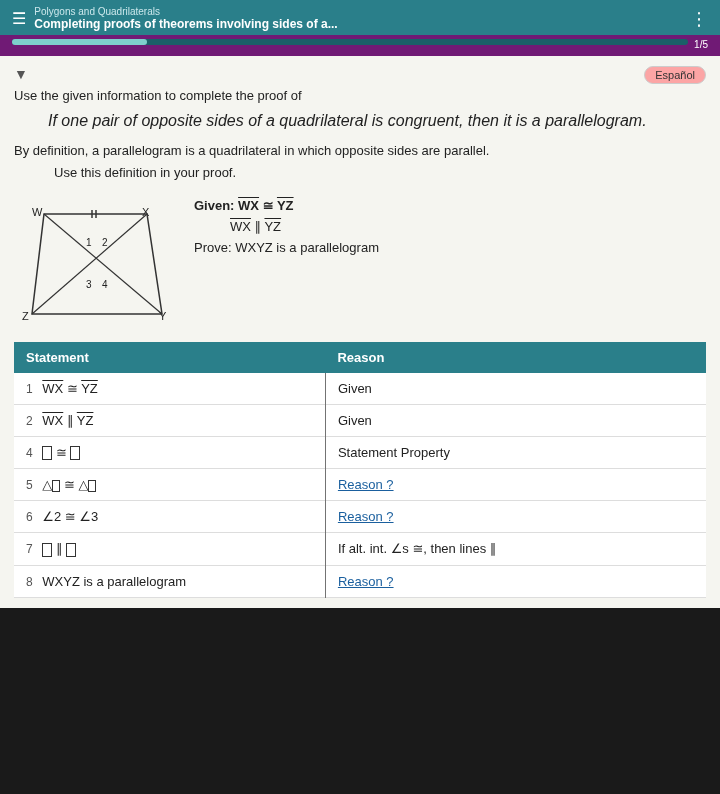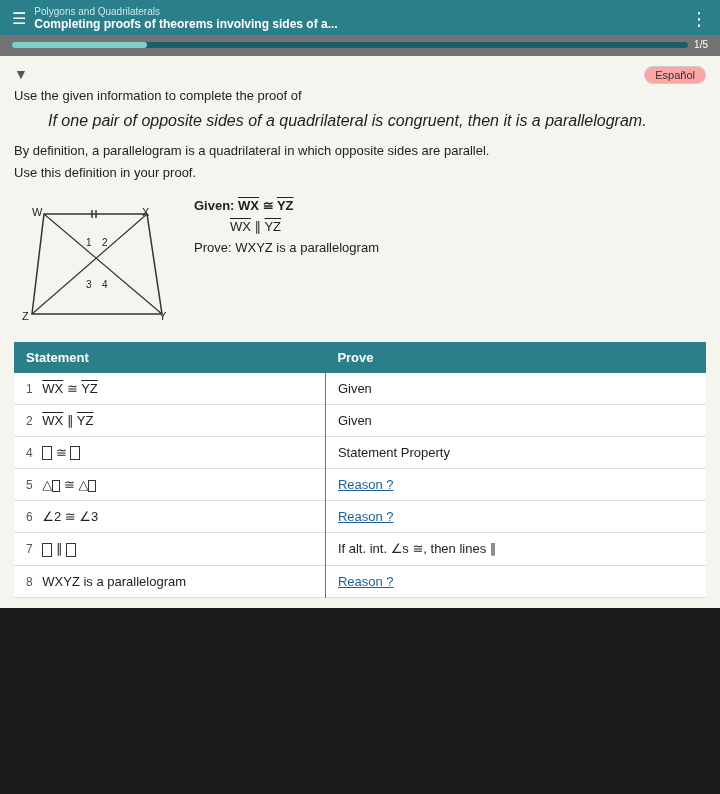--- a/index.html
+++ b/index.html
@@ -40,24 +40,24 @@
       font-size: 12px;
       font-weight: bold;
     }
     .top-bar-right {
       color: white;
       font-size: 18px;
       cursor: pointer;
     }
 
     .progress-bar-container {
-      background: #737373;
+      background: #701a75;
       padding: 4px 12px 6px 12px;
       display: flex;
-      align-items: center;
+      align-items: flex-start;
       gap: 6px;
     }
     .progress-bar-track {
       flex: 1;
       height: 6px;
       background: #1a5f68;
       border-radius: 3px;
       position: relative;
     }
     .progress-bar-fill {
@@ -115,20 +115,21 @@
       font-size: 13px;
       color: #222;
       margin-bottom: 4px;
       line-height: 1.5;
     }
 
     .use-text {
       font-size: 13px;
       color: #222;
       margin-bottom: 8px;
+      margin-left: 40px;
     }
 
     .diagram-given-area {
       display: flex;
       align-items: flex-start;
       gap: 20px;
       margin-bottom: 10px;
     }
 
     .diagram-svg-container {
@@ -291,21 +292,21 @@
         <span>Prove:</span>
         <span> <span>WXYZ is a parallelogram</span></span>
       </div>
     </div>
   </div>
 
   <table class="proof-table">
     <thead>
       <tr>
         <th>Statement</th>
-        <th>Prove</th>
+        <th>Reason</th>
       </tr>
     </thead>
     <tbody>
 
       <tr>
         <td>
           <span class="row-num">1</span>
           <span class="overline">WX</span>
           <span> ≅ </span>
           <span class="overline">YZ</span>

